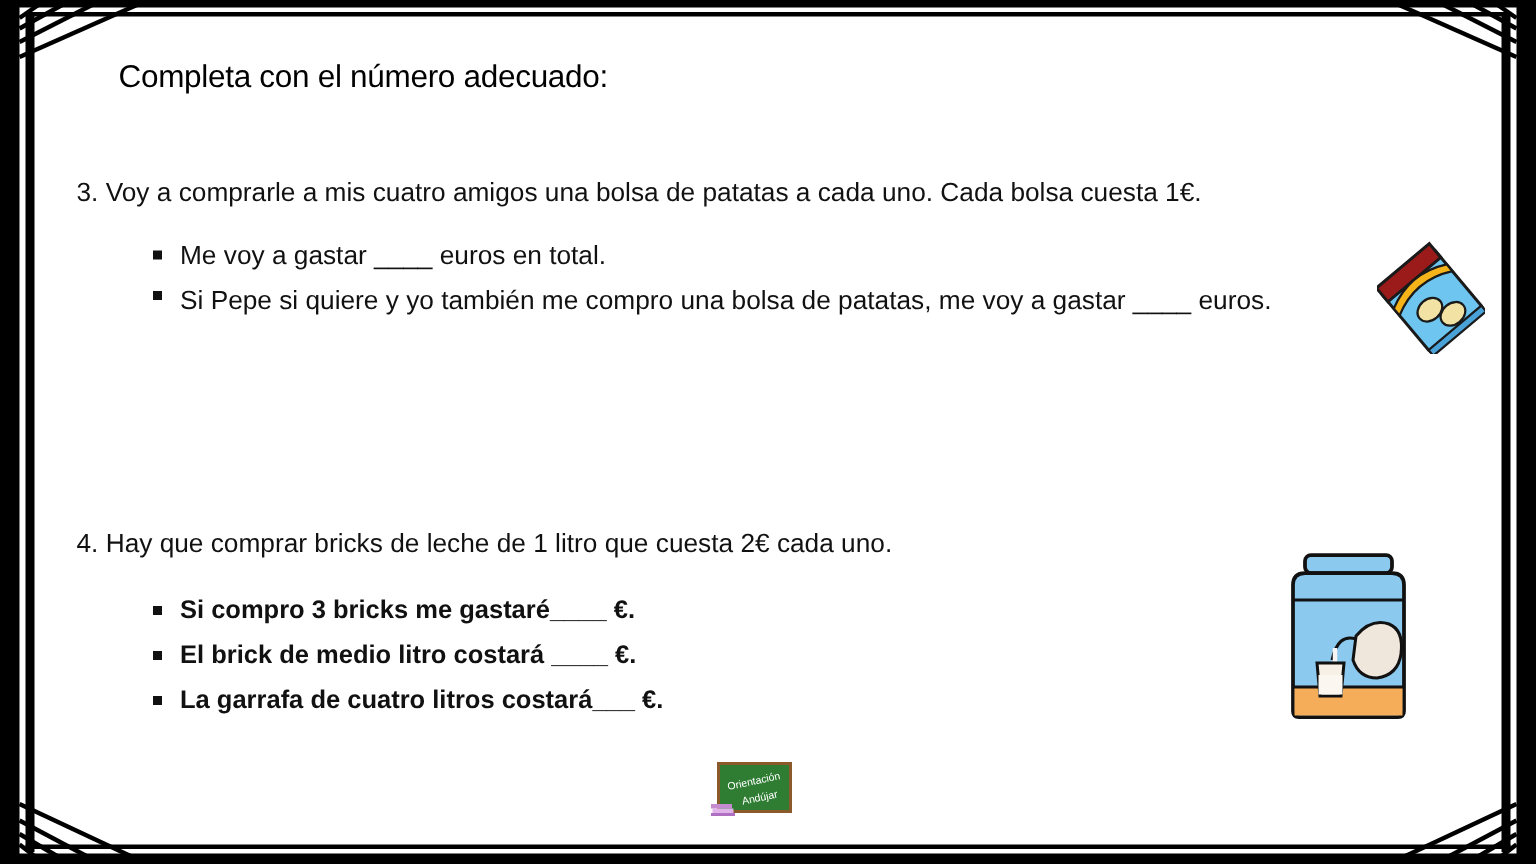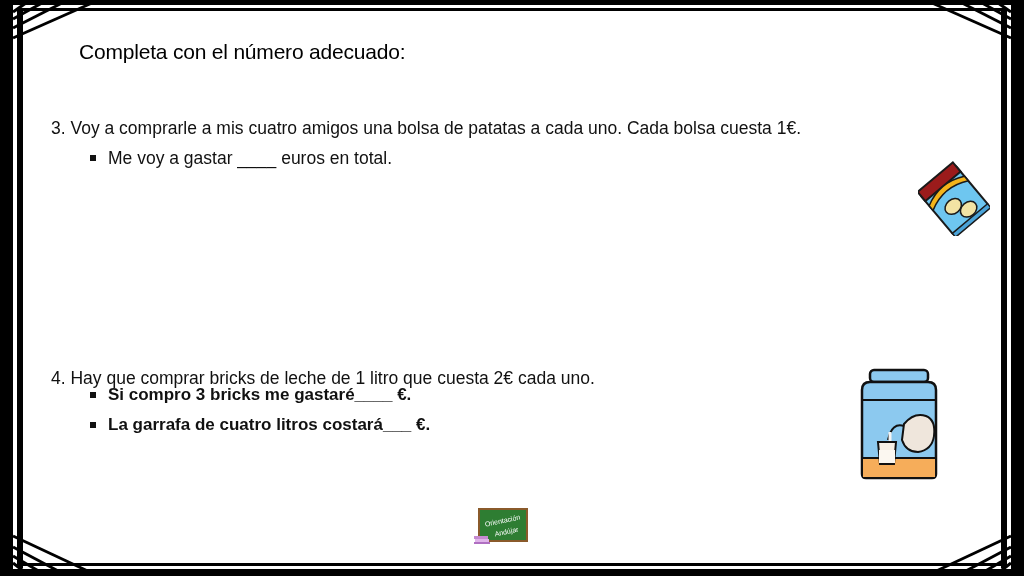--- a/index.html
+++ b/index.html
@@ -12,23 +12,23 @@
     .frame-svg { position: absolute; left: 0; top: 0; width: 1024px; height: 576px; }
     .title {
       position: absolute; left: 79px; top: 40px;
       font-size: 21px; letter-spacing: -0.2px; color: #000000;
     }
     .q-heading {
       position: absolute; left: 51px;
       font-size: 17.5px; color: #111; white-space: nowrap;
     }
     .q3-head { top: 118px; }
-    .q4-head { top: 368px; }
+    .q4-head { top: 352px; }
     ul.bullets {
-      position: absolute; left: 88px; margin: 0; padding: 0; list-style: none;
+      position: absolute; left: 88px; margin: 12px; padding: 0; list-style: none;
       font-size: 17.5px; color: #111;
     }
     ul.q3-list { top: 147px; width: 830px; }
     ul.q4-list { top: 384px; width: 600px; font-size: 17px; font-weight: bold; }
     ul.bullets li {
       position: relative; padding-left: 20px; line-height: 22px; margin-bottom: 8px;
     }
     ul.q3-list li.wrap { line-height: 28px; margin-top: -3px; }
     ul.bullets li::before {
       content: ""; position: absolute; left: 2px; top: 8px;
@@ -75,36 +75,38 @@
     <line x1="1011" y1="556" x2="982" y2="573"></line>
     <line x1="1011" y1="563" x2="998" y2="573"></line>
   </g>
 </svg>
 
 <div class="title">Completa con el número adecuado:</div>
 
 <div class="q-heading q3-head">3. Voy a comprarle a mis cuatro amigos una bolsa de patatas a cada uno. Cada bolsa cuesta 1€.</div>
 <ul class="bullets q3-list">
   <li>Me voy a gastar ____ euros en total.</li>
+  <li class="wrap" style="width:800px;">Si Pepe si quiere y yo también me compro una bolsa de patatas, me voy a gastar ____ euros.</li>
 </ul>
 
 <svg class="illus chips" viewBox="0 0 72 76" xmlns="http://www.w3.org/2000/svg">
   <g transform="rotate(-40 36 38)">
     <rect x="12" y="12" width="46" height="56" rx="4" fill="#6ec6f0" stroke="#1a1a1a" stroke-width="2"></rect>
     <rect x="12" y="10" width="46" height="12" fill="#9b1b1b" stroke="#1a1a1a" stroke-width="2"></rect>
     <path d="M12 28 Q35 16 58 28 L58 34 Q35 22 12 34 Z" fill="#f4b41a" stroke="#1a1a1a" stroke-width="1.5"></path>
     <ellipse cx="30" cy="44" rx="9" ry="7" fill="#f2e3a4" stroke="#1a1a1a" stroke-width="1.5"></ellipse>
     <ellipse cx="40" cy="56" rx="9" ry="7" fill="#f2e3a4" stroke="#1a1a1a" stroke-width="1.5"></ellipse>
     <rect x="12" y="64" width="46" height="5" fill="#4aa3d8" stroke="#1a1a1a" stroke-width="1.5"></rect>
   </g>
 </svg>
 
 <div class="q-heading q4-head">4. Hay que comprar bricks de leche de 1 litro que cuesta 2€ cada uno.</div>
 <ul class="bullets q4-list">
   <li>Si compro 3 bricks me gastaré____ €.</li>
+  <li>El brick de medio litro costará ____ €.</li>
   <li>La garrafa de cuatro litros costará___ €.</li>
 </ul>
 
 <svg class="illus milk" viewBox="0 0 86 116" xmlns="http://www.w3.org/2000/svg">
   <rect x="14" y="4" width="58" height="12" rx="4" fill="#8cc9ef" stroke="#111" stroke-width="2.5"></rect>
   <path d="M6 24 Q6 16 14 16 L72 16 Q80 16 80 24 L80 108 Q80 112 76 112 L10 112 Q6 112 6 108 Z" fill="#8cc9ef" stroke="#111" stroke-width="2.5"></path>
   <line x1="6" y1="34" x2="80" y2="34" stroke="#111" stroke-width="2"></line>
   <rect x="7" y="92" width="72" height="19" fill="#f6ad5a"></rect>
   <line x1="6" y1="92" x2="80" y2="92" stroke="#111" stroke-width="2"></line>
   <path d="M48 58 Q58 46 70 50 Q80 54 78 70 Q76 84 62 86 Q50 86 46 74 Z" fill="#efe6dc" stroke="#111" stroke-width="2"></path>

